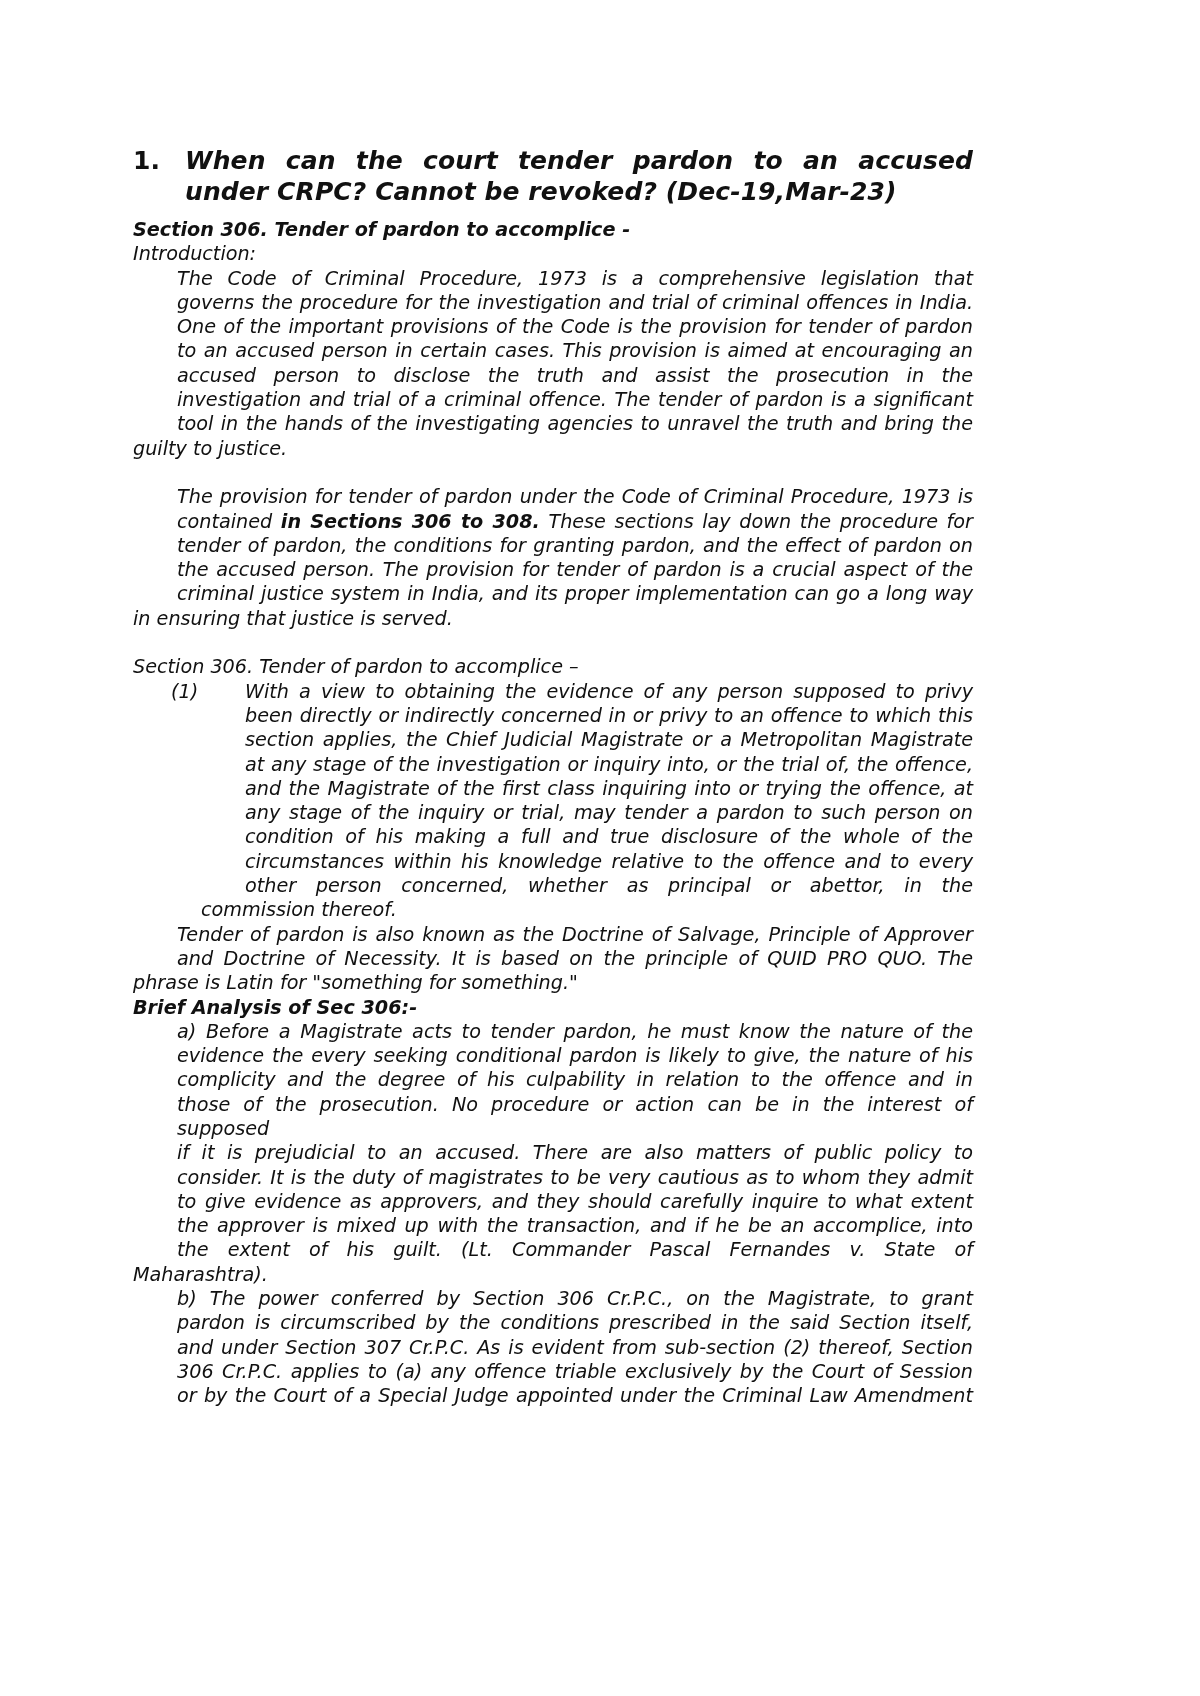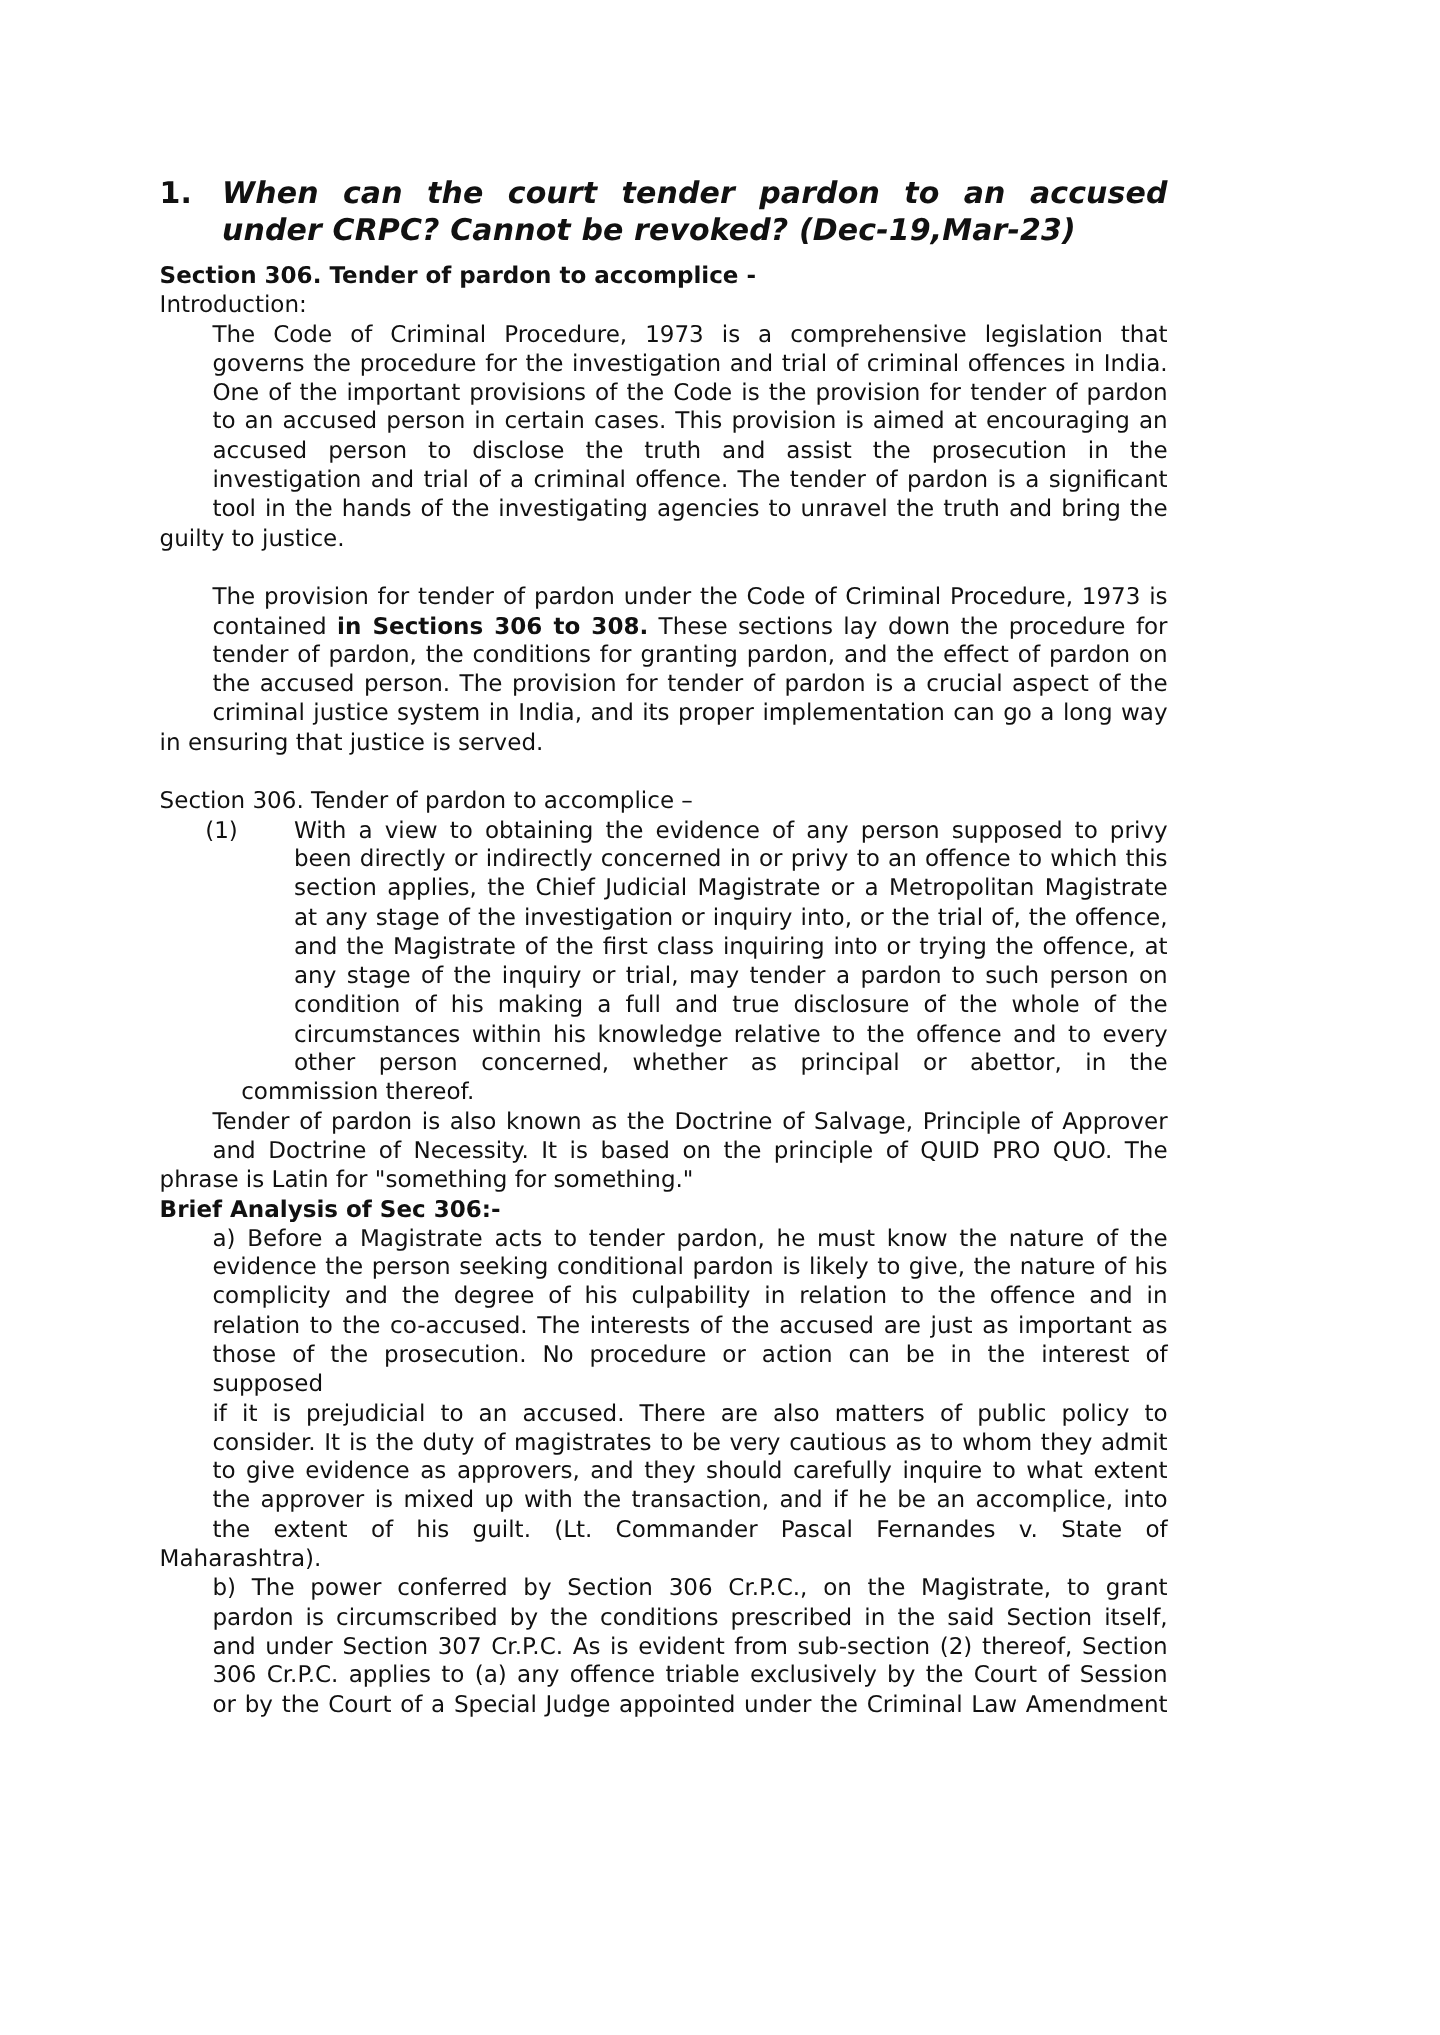--- a/index.html
+++ b/index.html
@@ -50,20 +50,21 @@
     .q-line2 {
       display: block;
     }
     .body {
       position: absolute;
       top: 218px;
       left: 0;
       width: 840px;
       font-size: 19.2px;
       line-height: 24.3px;
+      font-style: italic;
     }
     .line {
       display: block;
       white-space: nowrap;
     }
     .j {
       text-align: justify;
       text-align-last: justify;
       white-space: normal;
       margin-left: 44px;
@@ -144,23 +145,22 @@
     <div>
       <span class="line j">Tender of pardon is also known as the Doctrine of Salvage, Principle of Approver</span>
       <span class="line j">and Doctrine of Necessity. It is based on the principle of QUID PRO QUO. The</span>
       <span class="line">phrase is Latin for "something for something."</span>
     </div>
 
     <span class="line bold">Brief Analysis of Sec 306:-</span>
 
     <div>
       <span class="line j">a) Before a Magistrate acts to tender pardon, he must know the nature of the</span>
-      <span class="line j">evidence the person seeking conditional pardon is likely to give, the nature of his</span>
+      <span class="line j">evidence the every seeking conditional pardon is likely to give, the nature of his</span>
       <span class="line j">complicity and the degree of his culpability in relation to the offence and in</span>
-      <span class="line j">relation to the co-accused. The interests of the accused are just as important as</span>
       <span class="line j">those of the prosecution. No procedure or action can be in the interest of supposed</span>
       <span class="line j">if it is prejudicial to an accused. There are also matters of public policy to</span>
       <span class="line j">consider. It is the duty of magistrates to be very cautious as to whom they admit</span>
       <span class="line j">to give evidence as approvers, and they should carefully inquire to what extent</span>
       <span class="line j">the approver is mixed up with the transaction, and if he be an accomplice, into</span>
       <span class="line j">the extent of his guilt. (Lt. Commander Pascal Fernandes v. State of</span>
       <span class="line">Maharashtra).</span>
     </div>
 
     <div>

